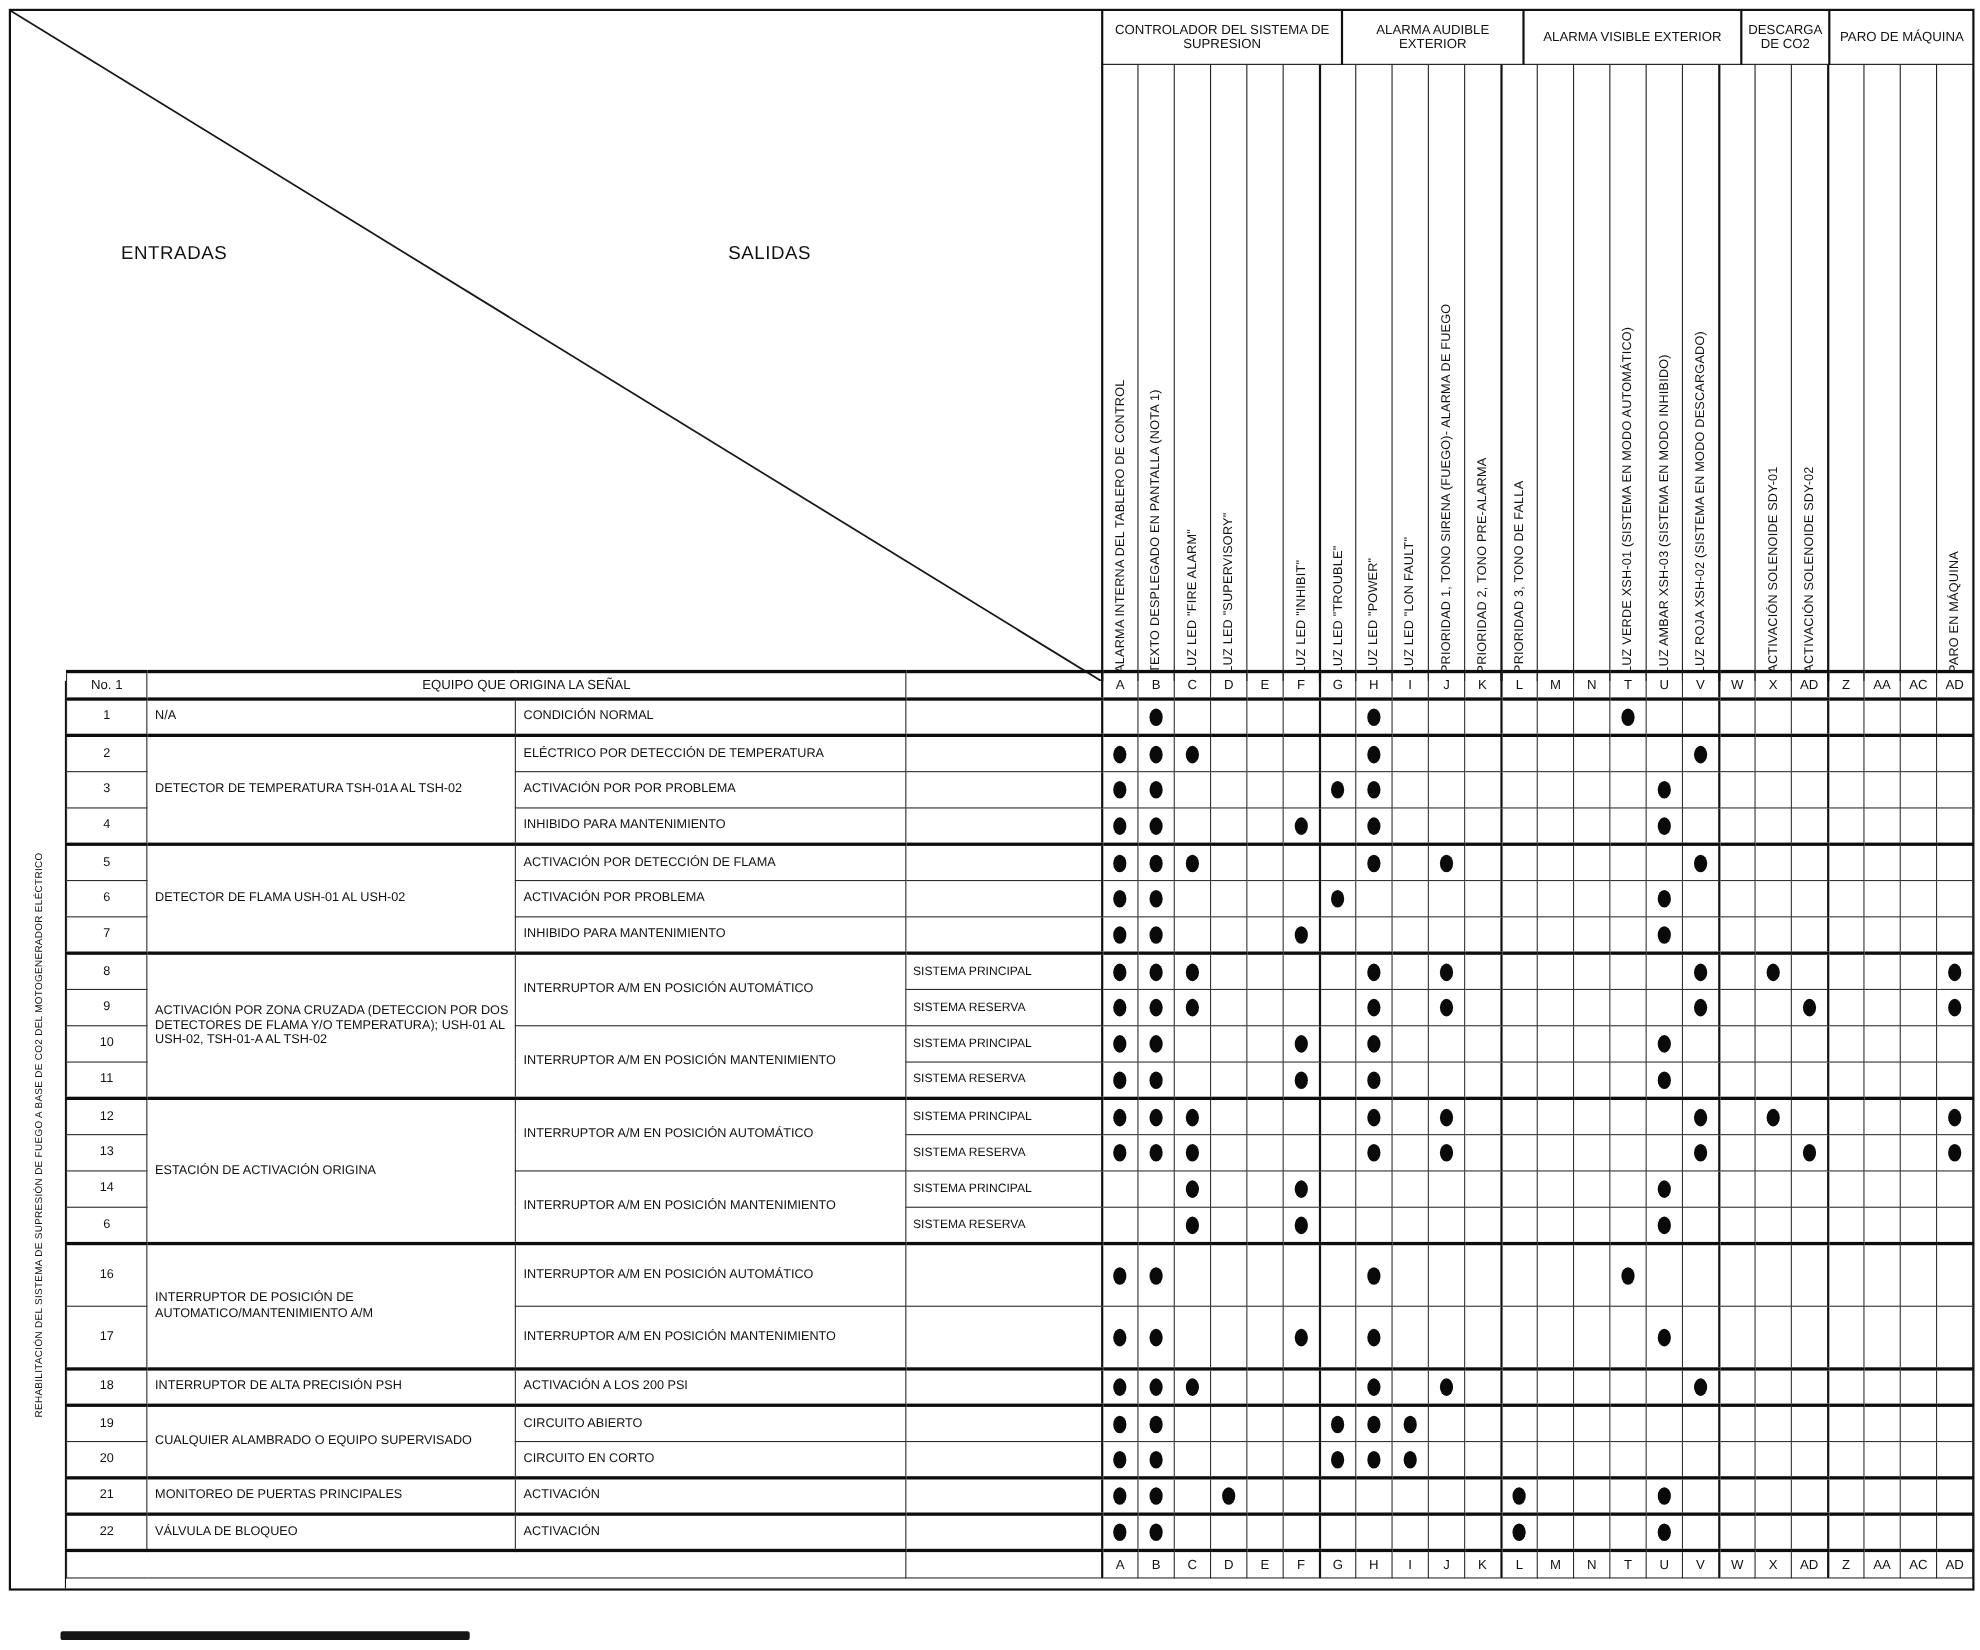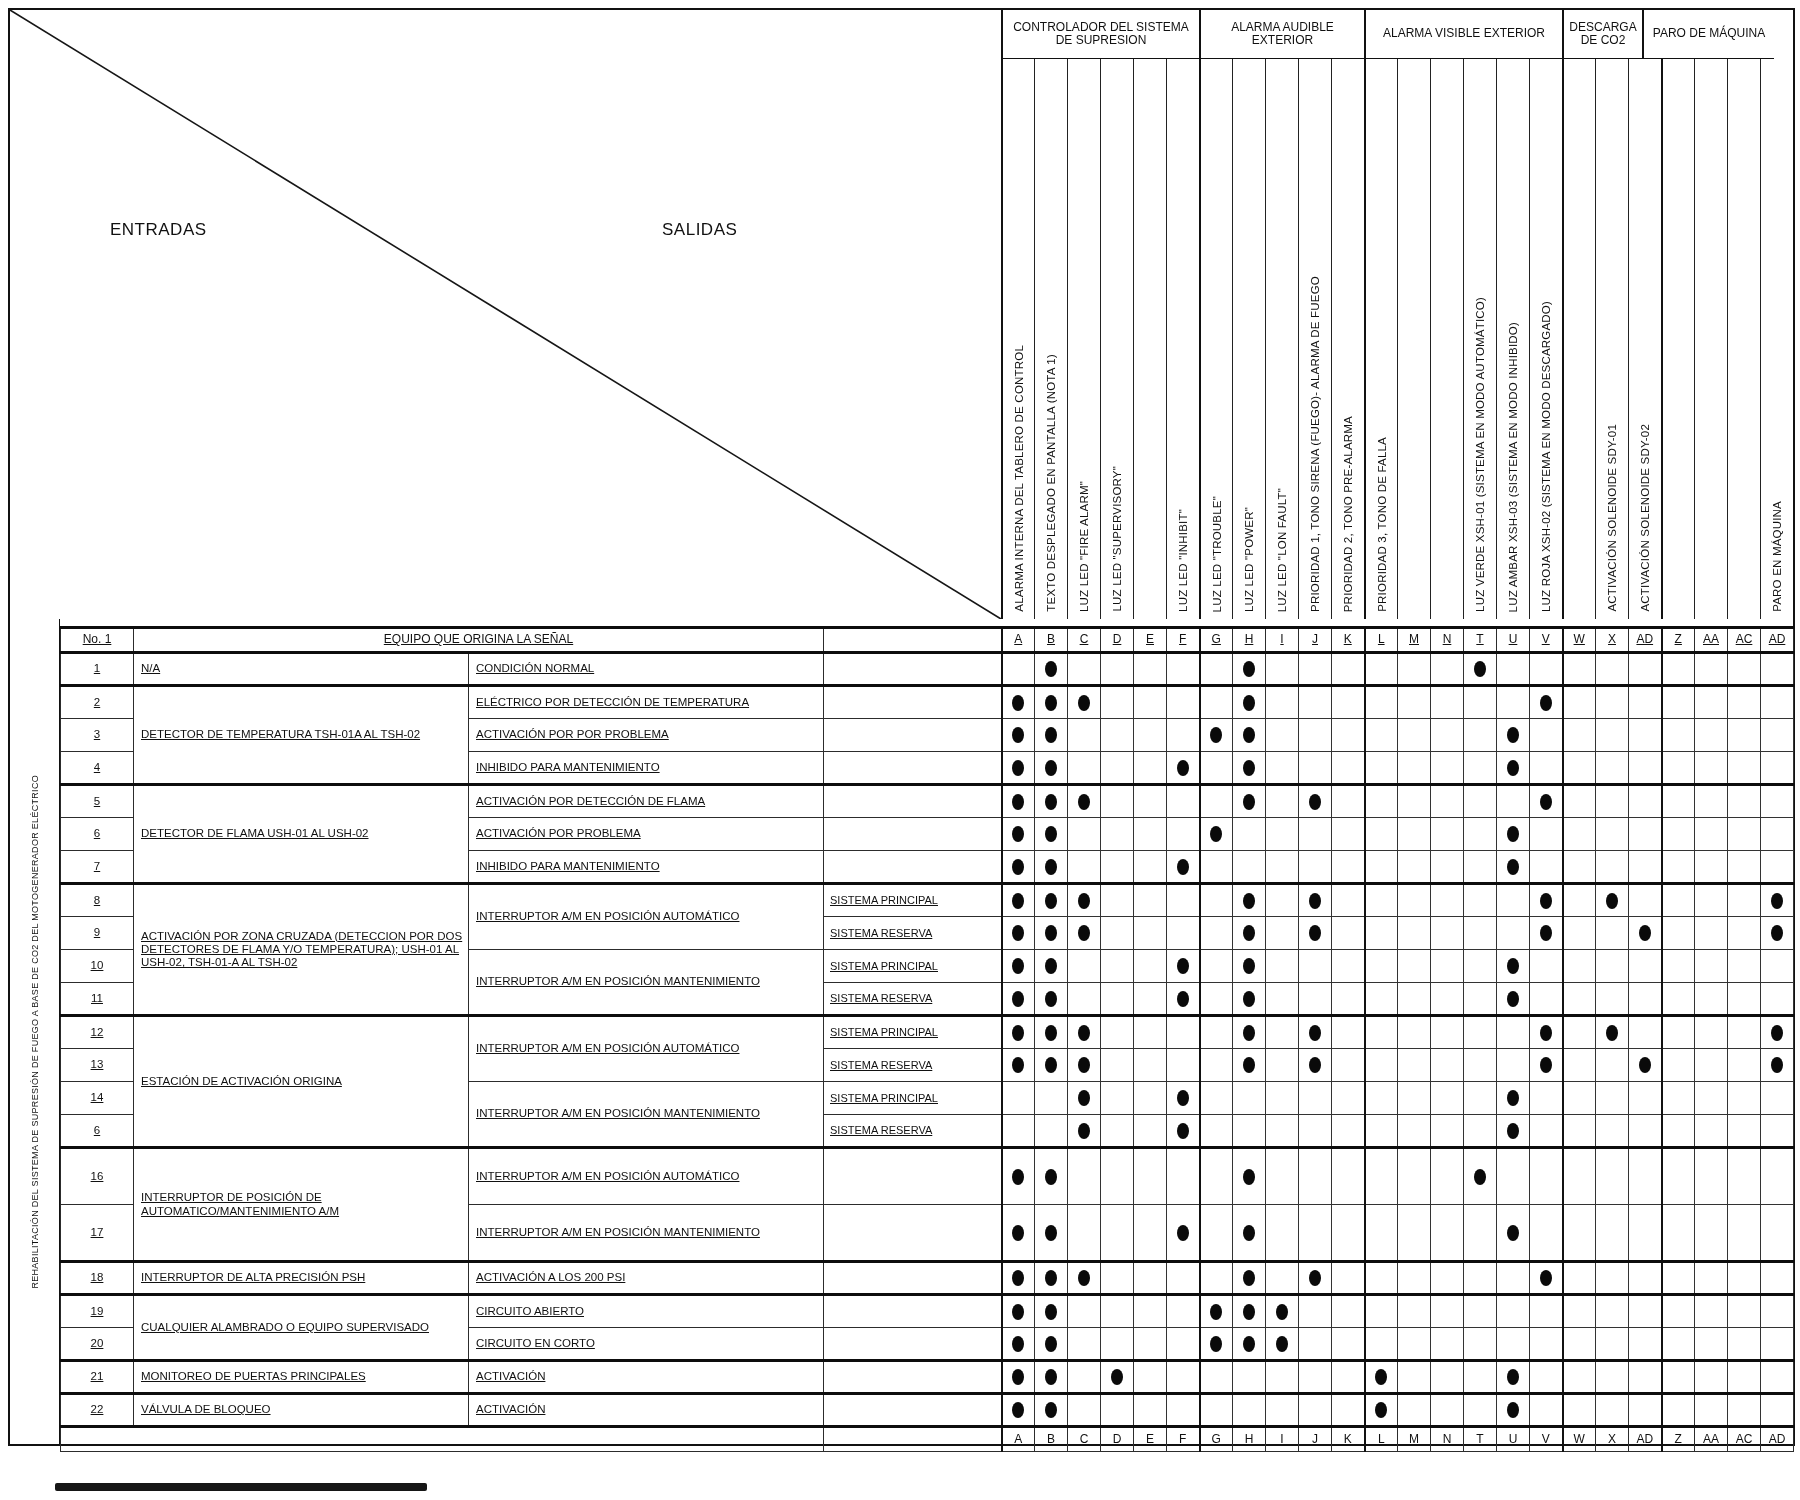--- a/index.html
+++ b/index.html
@@ -30,22 +30,22 @@
   .vtext { writing-mode:vertical-rl; transform:rotate(180deg); white-space:nowrap;
            font-size:11.5px; letter-spacing:.2px; }
 
   
   .strip { position:absolute; left:0; top:609px; width:50px; height:825px;
            box-sizing:border-box; border-right:1px solid #111;
            display:flex; align-items:center; justify-content:center; }
   .strip .vtext { font-size:9px; letter-spacing:.3px; }
 
   
-  table.matrix { position:absolute; left:50px; top:616px; width:1733px;
-                 border-collapse:collapse; table-layout:fixed;text-decoration:underline; }
+  table.matrix { position:absolute; left:50px; top:599px; width:1733px;
+                 border-collapse:collapse; table-layout:fixed; }
   .matrix td { box-sizing:border-box; border:1px solid #2c2c2c; font-size:11.5px;
                line-height:1.15; padding:0 3px 0 7px; overflow:hidden; vertical-align:middle; }
   tr.hrow td, tr.lrow td { height:25px; padding:0; text-align:center; font-size:12px; }
   tr.hrow td.hdr-equip { font-size:12px; }
   tr.norm td { height:33px; }
   tr.tall td { height:57px; }
   tr.thick > td { border-top:3px solid #0d0d0d; }
   td.no { text-align:center; padding:0; }
   td.sub { font-size:11px; padding-left:6px;margin-left:12px; }
   td.mx { padding:0; border-color:#333; }
@@ -64,21 +64,21 @@
 
     <div class="diag-cell">
       <svg width="991" height="609">
         <line x1="0" y1="0" x2="991" y2="609" stroke="#161616" stroke-width="1.6"></line>
       </svg>
       <span class="lbl-entradas">ENTRADAS</span>
       <span class="lbl-salidas">SALIDAS</span>
     </div>
 
     <div class="groups-row">
-        <div class="group-box" style="width: 198px;">
+        <div class="group-box" style="width: 218px;">
           <span>CONTROLADOR DEL SISTEMA DE SUPRESION</span>
         </div>
         <div class="group-box" style="width: 165px;">
           <span>ALARMA AUDIBLE EXTERIOR</span>
         </div>
         <div class="group-box" style="width: 198px; align-items: center;">
           <span>ALARMA VISIBLE EXTERIOR</span>
         </div>
         <div class="group-box" style="width: 80px;">
           <span>DESCARGA DE CO2</span>

